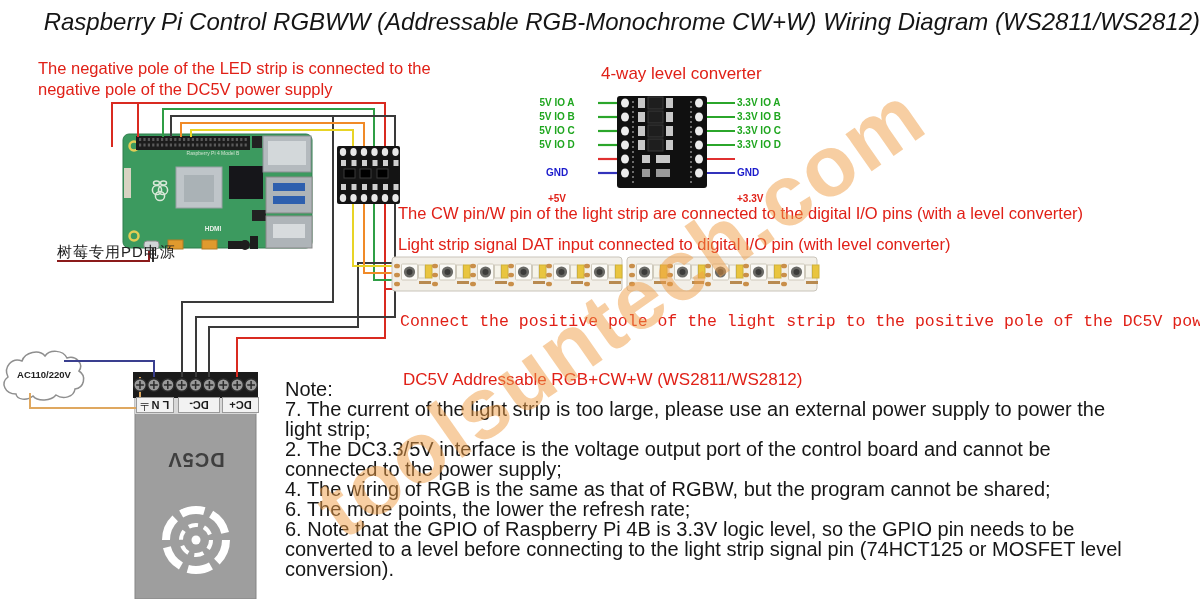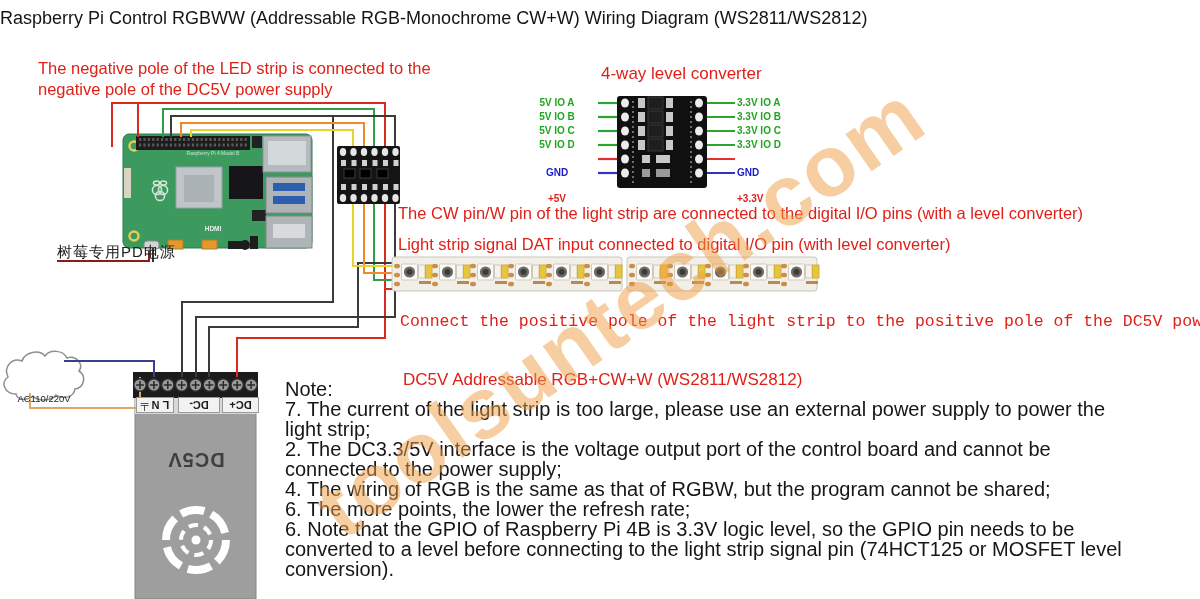--- a/index.html
+++ b/index.html
@@ -1,34 +1,34 @@
 <!DOCTYPE html>
 <html><head>
 <meta charset="utf-8">
 <style>
   html,body{margin:0;padding:0;background:#fff;}
   #stage{position:relative;width:1200px;height:599px;background:#fff;overflow:hidden;
          font-family:"Liberation Sans","DejaVu Sans",sans-serif;}
   #wiring-svg{position:absolute;left:0;top:0;z-index:1;}
   .txt{position:absolute;z-index:2;white-space:nowrap;}
-  .title{left:0;right:0;top:8px;text-align:left;font-size:18px;color:#151515;}
+  .title{left:0;right:0;top:8px;text-align:right;font-size:24px;color:#151515;font-style:italic;}
   .red{color:#e02017;}
   .ann{font-size:16.5px;}
   .ann1{left:38px;top:58px;line-height:21px;}
   .convtitle{left:601px;top:64px;font-size:17px;}
   .ann2{left:398px;top:204px;}
   .ann3{left:398px;top:235px;}
   .ann4{left:400px;top:312px;font-family:Liberation Mono, monospace;}
   .ann5{left:403px;top:346px;font-size:17px;margin-top:24px;}
   .pinlbl{font-size:10px;font-weight:bold;line-height:12px;height:12px;z-index:2;position:absolute;}
   .pinlbl.left{left:518px;width:78px;text-align:center;}
   .pinlbl.right{left:737px;width:90px;text-align:left;}
   .io{color:#1fa61f;} .pwr{color:#e02017;margin-top:40px;} .gnd{color:#1a1acc;}
   .pdlabel{left:57px;top:243px;font-size:15px;letter-spacing:1px;color:#222;}
-  .aclabel{left:12px;top:369px;width:64px;text-align:center;font-size:9.5px;font-weight:normal;color:#222;margin-top:24px;}
+  .aclabel{left:12px;top:369px;width:64px;text-align:center;font-size:9.5px;font-weight:bold;color:#222;}
   .termbox{position:absolute;z-index:2;background:#f2f2f2;border:1px solid #9a9a9a;
            color:#1a1a1a;font-size:11px;font-weight:bold;text-align:center;line-height:14px;
            transform:rotate(180deg);}
   .psu5v{left:164px;top:448px;width:64px;text-align:center;font-size:20px;font-weight:bold;
          color:#3f3f3f;letter-spacing:1px;transform:rotate(180deg);}
   .note{left:285px;top:379px;width:845px;white-space:normal;font-size:20px;
         line-height:20px;color:#161616;}
   .watermark{left:230px;top:262px;width:780px;text-align:center;font-size:86px;font-weight:bold;
              color:rgba(240,158,70,0.5);transform:rotate(-35deg);z-index:3;pointer-events:none;
              letter-spacing:2px;}

